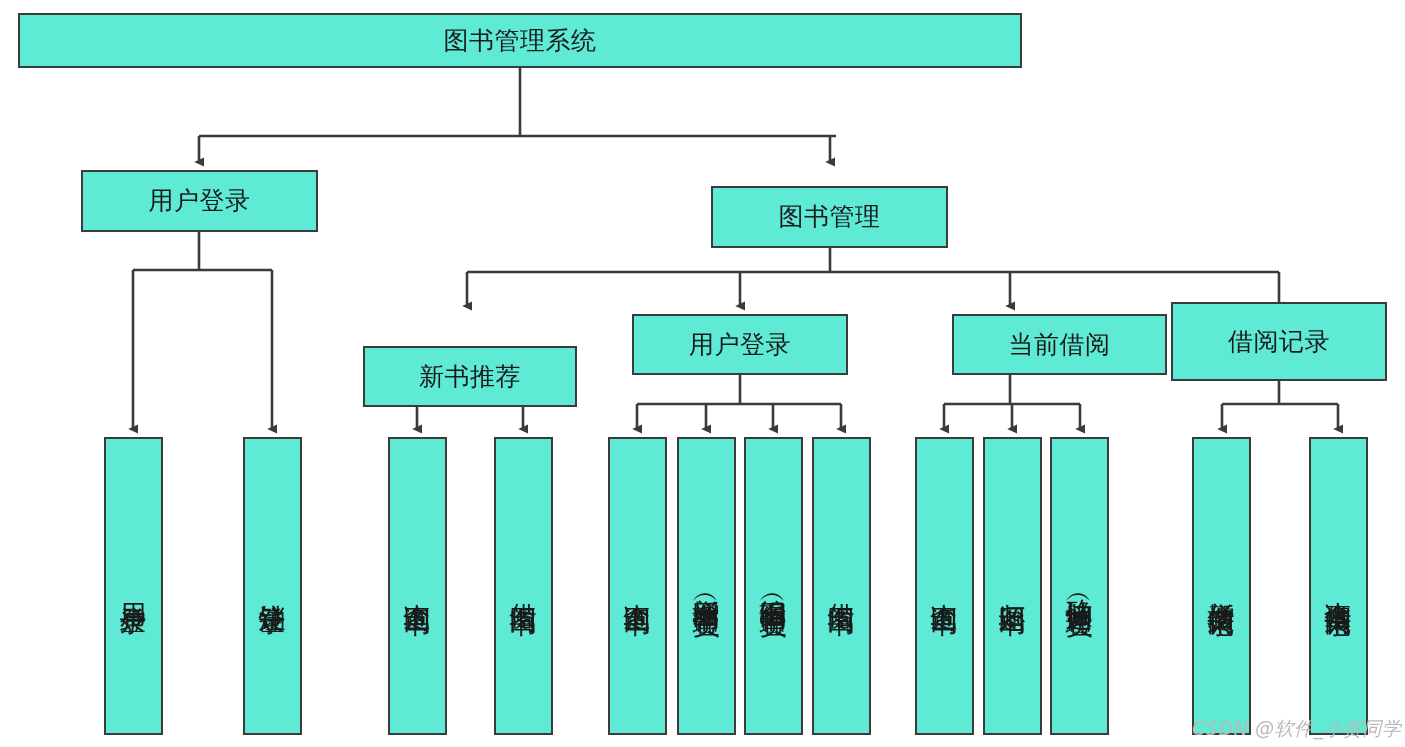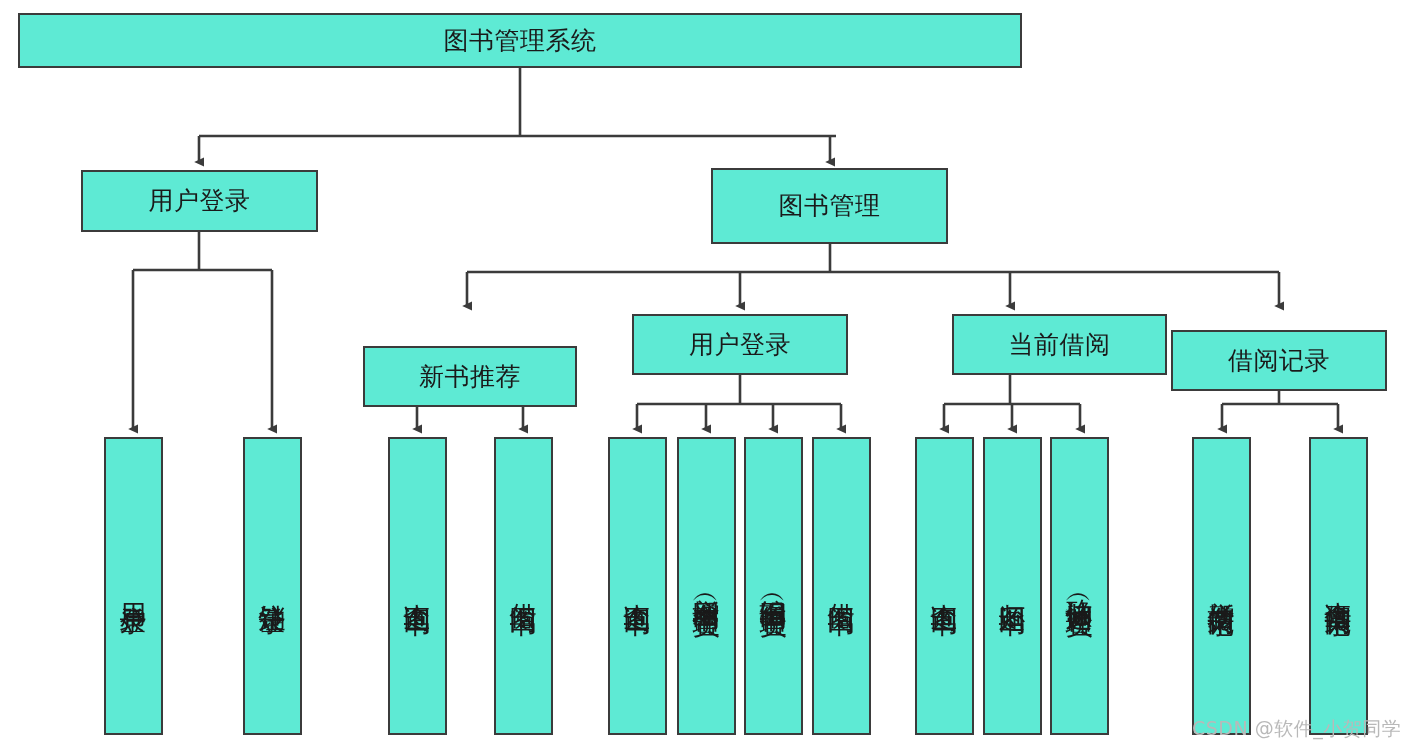--- a/index.html
+++ b/index.html
@@ -104,37 +104,37 @@
   </svg>
 
   <div class="node root" style="left:18px;top:13px;width:1004px;height:55px;">
     <span class="lbl">图书管理系统</span>
   </div>
 
   <div class="node h-node" style="left:81px;top:170px;width:237px;height:62px;">
     <span class="lbl">用户登录</span>
   </div>
 
-  <div class="node h-node" style="left:711px;top:168px;width:237px;height:76px;">
+  <div class="node h-node" style="left:711px;top:186px;width:237px;height:62px;">
     <span class="lbl">图书管理</span>
   </div>
 
   <div class="node h-node" style="left:363px;top:314px;width:214px;height:61px;margin-top:32px;">
     <span class="lbl">新书推荐</span>
   </div>
 
   <div class="node h-node" style="left:632px;top:314px;width:216px;height:61px;">
     <span class="lbl">用户登录</span>
   </div>
 
   <div class="node h-node" style="left:952px;top:314px;width:215px;height:61px;">
     <span class="lbl">当前借阅</span>
   </div>
 
-  <div class="node h-node" style="left:1171px;top:330px;width:216px;height:61px;text-align:center;">
+  <div class="node h-node" style="left:1171px;top:302px;width:216px;height:79px;text-align:center;">
     <span class="lbl">借阅记录</span>
   </div>
 
   <div class="node leaf" style="left:104px;top:437px;width:59px;height:298px;">
     <span class="lbl">用户登录</span>
   </div>
 
   <div class="node leaf" style="left:243px;top:437px;width:59px;height:298px;">
     <span class="lbl">注销登录</span>
   </div>
@@ -176,15 +176,15 @@
   </div>
 
   <div class="node leaf" style="left:1192px;top:437px;width:59px;height:298px;">
     <span class="lbl">新增借阅记录</span>
   </div>
 
   <div class="node leaf" style="left:1309px;top:437px;width:59px;height:298px;">
     <span class="lbl">查询借阅记录</span>
   </div>
 
-  <div class="watermark" style="left:1192px;top:716px;">CSDN @软件_小贺同学</div>
+  <div class="watermark" style="left:1192px;top:716px;font-style:italic;">CSDN @软件_小贺同学</div>
 
 </div>
 
 </body></html>

